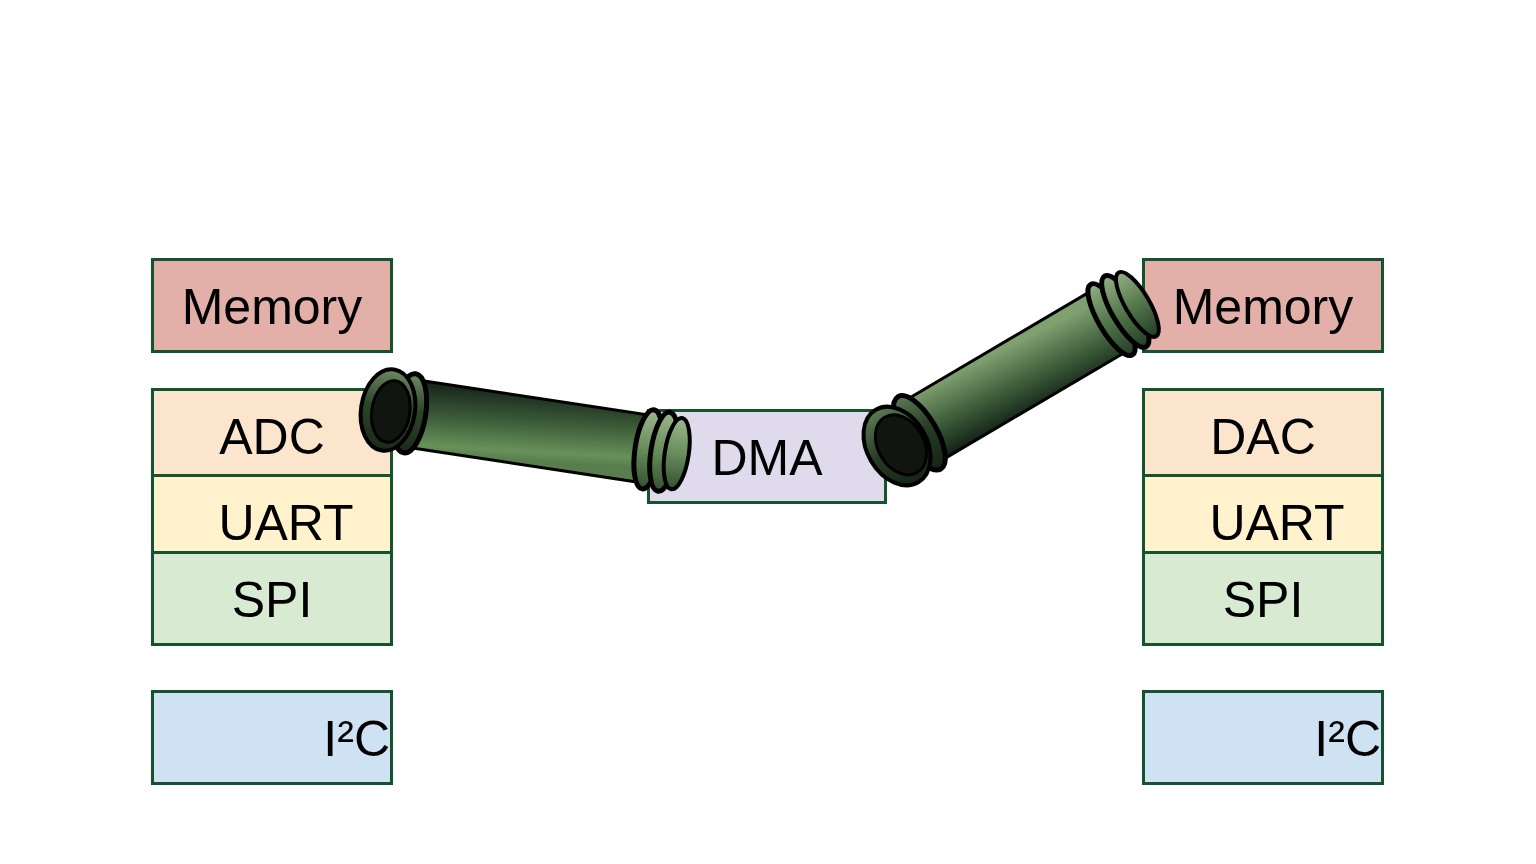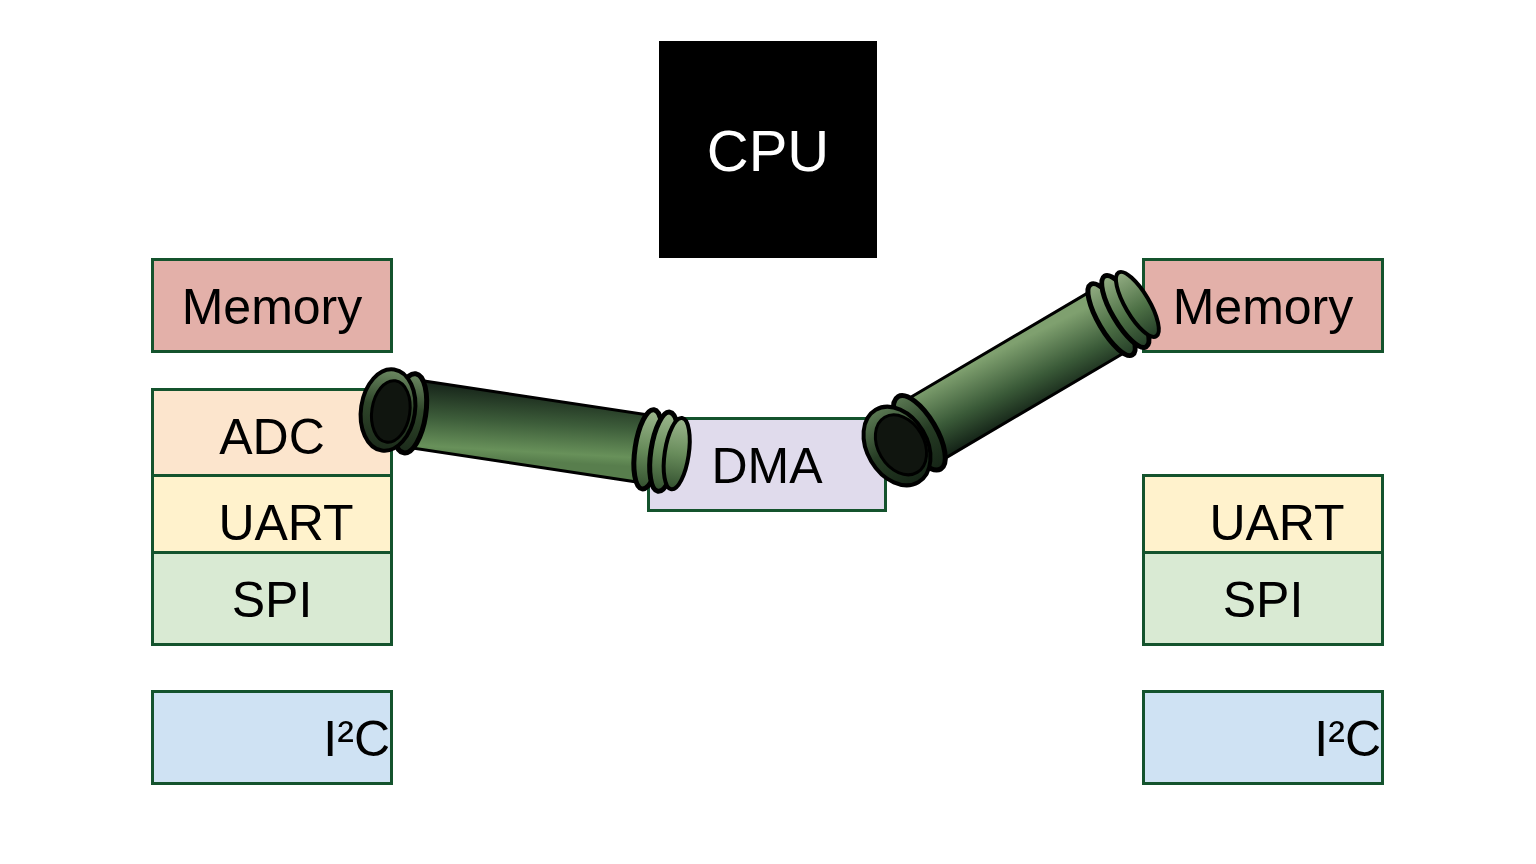--- a/index.html
+++ b/index.html
@@ -27,21 +27,21 @@
     letter-spacing: 0px;
     line-height: 1;
     white-space: nowrap;
   }
   .block .label { transform: translateY(1px); }
   #cpu-block {
     left: 659px; top: 41px; width: 218px; height: 217px;
     border: none;
     font-size: 58px;
   }
-  #dma-block { left: 647px; top: 409px; width: 240px; height: 95px; margin-top: 8px; }
+  #dma-block { left: 647px; top: 409px; width: 240px; height: 95px; }
 
   
   .col-left  { left: 151px;  width: 242px; height: 95px; }
   .col-right { left: 1142px; width: 242px; height: 95px; }
   .row-0 { top: 258px; }
   .row-1 { top: 388px; }
   .row-2 { top: 474px; padding-left: 28px; }
   .row-3 { top: 551px; }
   .row-4 { top: 690px; justify-content: flex-end; }
 
@@ -50,42 +50,42 @@
     left: 0; top: 0;
     width: 1536px; height: 864px;
     pointer-events: none;
   }
 </style>
 </head>
 <body>
 
 <div id="canvas">
 
-  <div class="block" id="cpu-block" style="z-index: 1; background-color: rgb(0, 0, 0);" title="CPU">
-    <span class="label" style="color: rgb(255, 255, 255);">CPU</span>
-  </div>
 
   <div class="block col-left row-0" style="background-color: rgb(227, 176, 169);">
     <span class="label">Memory</span>
   </div>
   <div class="block col-left row-1" style="background-color: rgb(252, 229, 205);">
     <span class="label">ADC</span>
   </div>
   <div class="block col-left row-2" style="background-color: rgb(255, 242, 204);">
     <span class="label">UART</span>
   </div>
   <div class="block col-left row-3" style="background-color: rgb(217, 234, 211);">
     <span class="label">SPI</span>
   </div>
   <div class="block col-left row-4" style="background-color: rgb(207, 226, 243);">
     <span class="label">I²C</span>
   </div>
 
   <div class="block col-right row-0" style="background-color: rgb(227, 176, 169);">
     <span class="label">Memory</span>
+  </div>
+  <div class="block col-right row-1" style="background-color: rgb(252, 229, 205);">
+    <span class="label">DAC</span>
   </div>
   <div class="block col-right row-2" style="background-color: rgb(255, 242, 204);">
     <span class="label">UART</span>
   </div>
   <div class="block col-right row-3" style="background-color: rgb(217, 234, 211);">
     <span class="label">SPI</span>
   </div>
   <div class="block col-right row-4" style="background-color: rgb(207, 226, 243);">
     <span class="label">I²C</span>
   </div>

